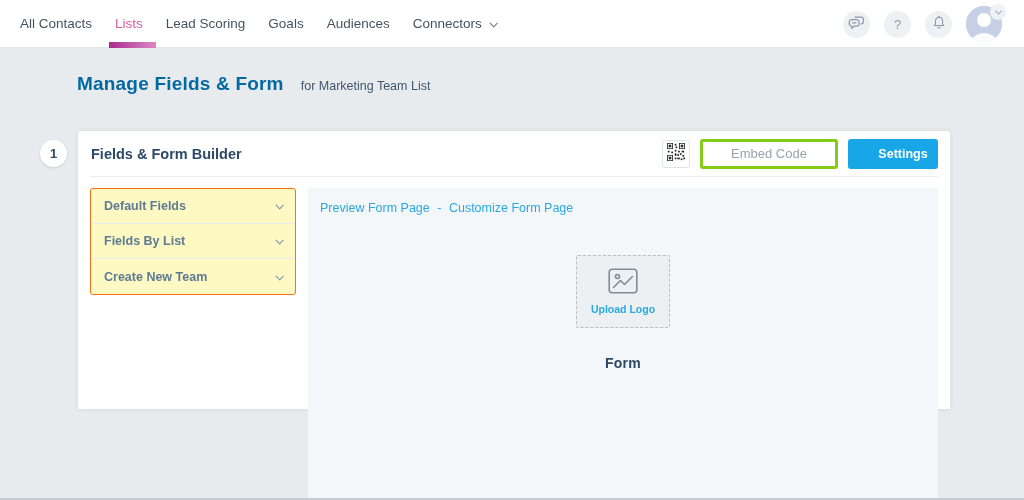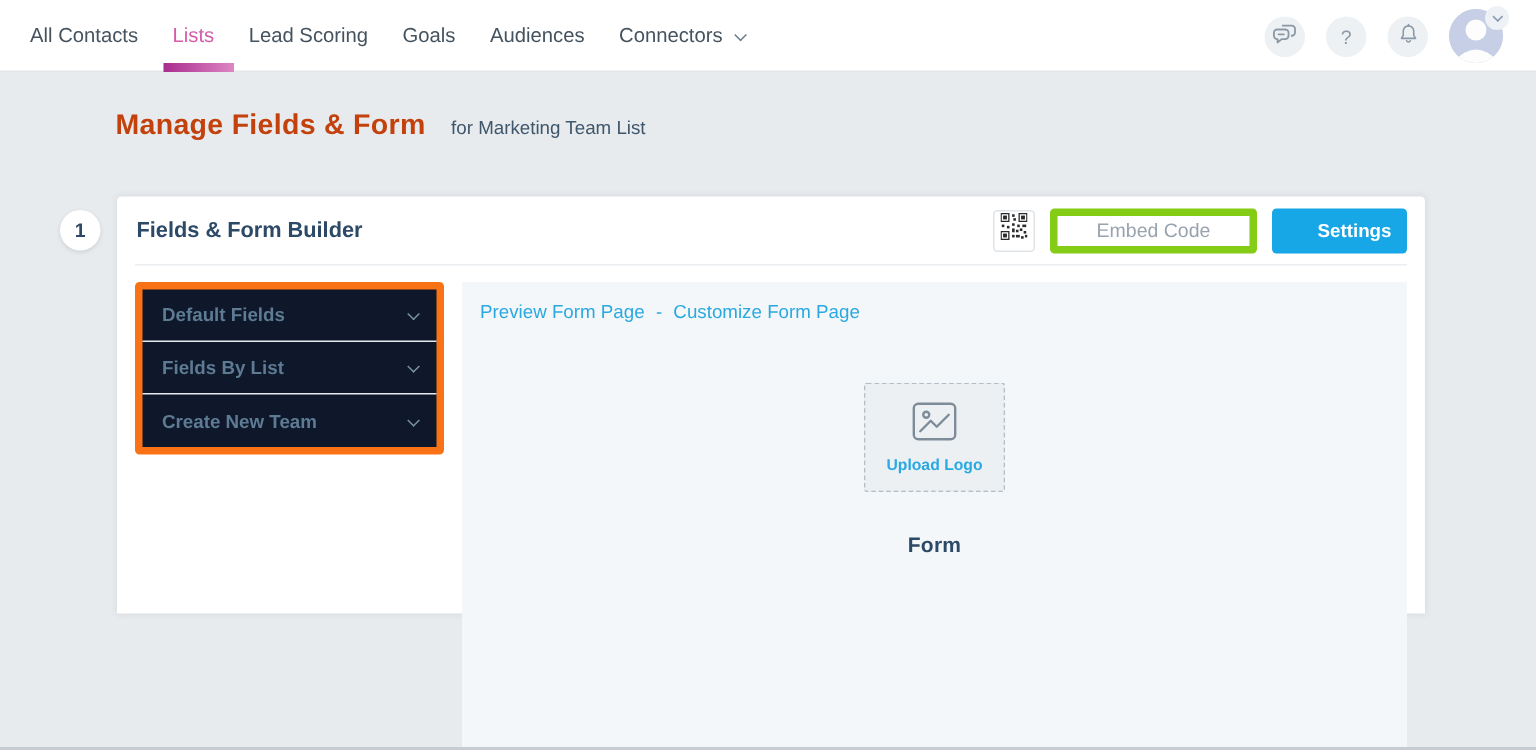--- a/index.html
+++ b/index.html
@@ -42,21 +42,21 @@
   .avatar-wrap{ position:relative; width:36px; height:36px; cursor:pointer; }
   .avatar{ width:36px; height:36px; border-radius:50%; overflow:hidden; background:#c7cfe6; }
   .avatar-badge{
     position:absolute; top:-2px; right:-4px; width:16px; height:16px; border-radius:50%;
     background:#eef1f5; display:flex; align-items:center; justify-content:center; color:#8a9bb5;
   }
   .avatar-badge .chev{ width:5px; height:5px; border-width:1.4px; transform:rotate(45deg) translate(-1px,-1px); }
 
   
   .page-header{ position:absolute; left:77px; top:73px; display:flex; align-items:baseline; }
-  .page-title{ font-size:19px; font-weight:bold; color:#c2410c; letter-spacing:.2px; }
+  .page-title{ font-size:19px; font-weight:bold; color:#0369a1; letter-spacing:.2px; }
   .page-subtitle{ font-size:12.5px; color:#3f566b; margin-left:17px; }
 
   
   .step-badge{
     position:absolute; left:40px; top:140px; width:27px; height:27px; border-radius:50%;
     background:#ffffff; color:#2c4a67; font-weight:bold; font-size:13px;
     display:flex; align-items:center; justify-content:center;
     box-shadow:0 1px 3px rgba(40,55,70,.15); z-index:5;
   }
 
@@ -70,33 +70,33 @@
     margin:0 12px; height:46px; border-bottom:1px solid #eaeef1;
     display:flex; align-items:center;
   }
   .card-title{ font-size:14.5px; font-weight:bold; color:#2c4a67; padding-left:1px; }
   .header-actions{ margin-left:auto; display:flex; align-items:center; gap:10px; }
   .qr-btn{
     width:28px; height:28px; background:#fff; border:1px solid #dfe4e8; border-radius:3px;
     display:flex; align-items:center; justify-content:center; cursor:pointer;
   }
   .embed-btn{
-    width:138px; height:30px; background:#fff; border:5px solid #84cc16; border-radius:3px;
+    width:138px; height:30px; background:#fff; border:3px solid #84cc16; border-radius:3px;
     color:#98a3ae; font-size:13px; display:flex; align-items:center; justify-content:center;
     cursor:pointer; font-family:inherit;
   }
   .settings-btn{
     width:90px; height:30px; background:#17a6e6; border:none; border-radius:3px;
     color:#fff; font-size:12.5px; font-weight:bold;
     display:flex; align-items:center; justify-content:center; cursor:pointer; font-family:inherit;padding-left:20px;
   }
 
   .card-body{ display:flex; height:322px; }
   .left-col{ width:230px; flex-shrink:0; padding:11px 12px 0 12px; }
-  .accordion{ background:#0f172a; border:5px solid #f97316; border-radius:3px; }
+  .accordion{ background:#fef9c3; border:1px solid #f97316; border-radius:3px; }
   .acc-item{
     height:35px; display:flex; align-items:center; justify-content:space-between;
     padding:0 13px; font-size:12.5px; font-weight:bold; color:#5d7b93;
     border-bottom:1px solid #e7ebee; cursor:pointer;
   }
   .acc-item:last-child{ border-bottom:none; }
   .acc-item .chev{ color:#7a93a8; }
 
   .form-area{ flex:1; margin:11px 12px 0 0; background:#f4f7f9; overflow:hidden; }
   .links-row{ padding:13px 0 0 12px; font-size:12.5px; }

